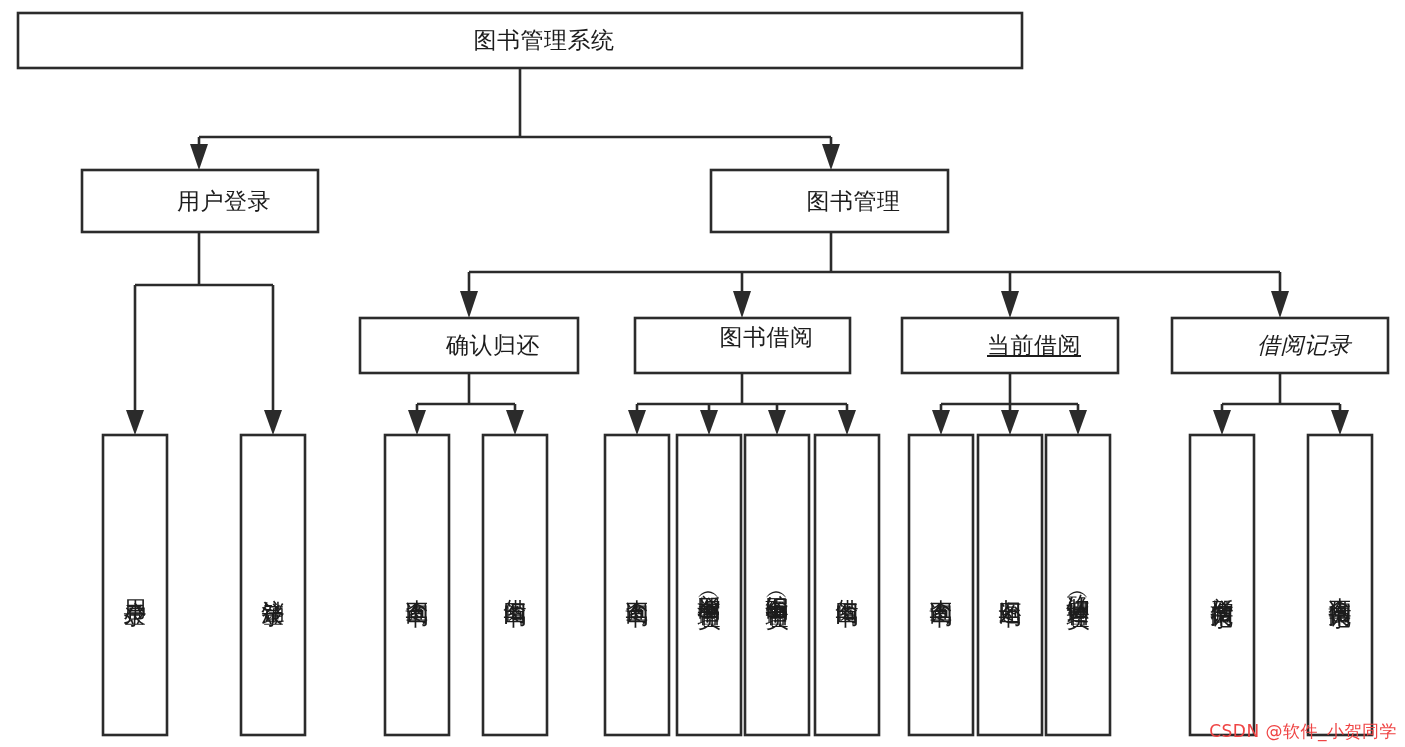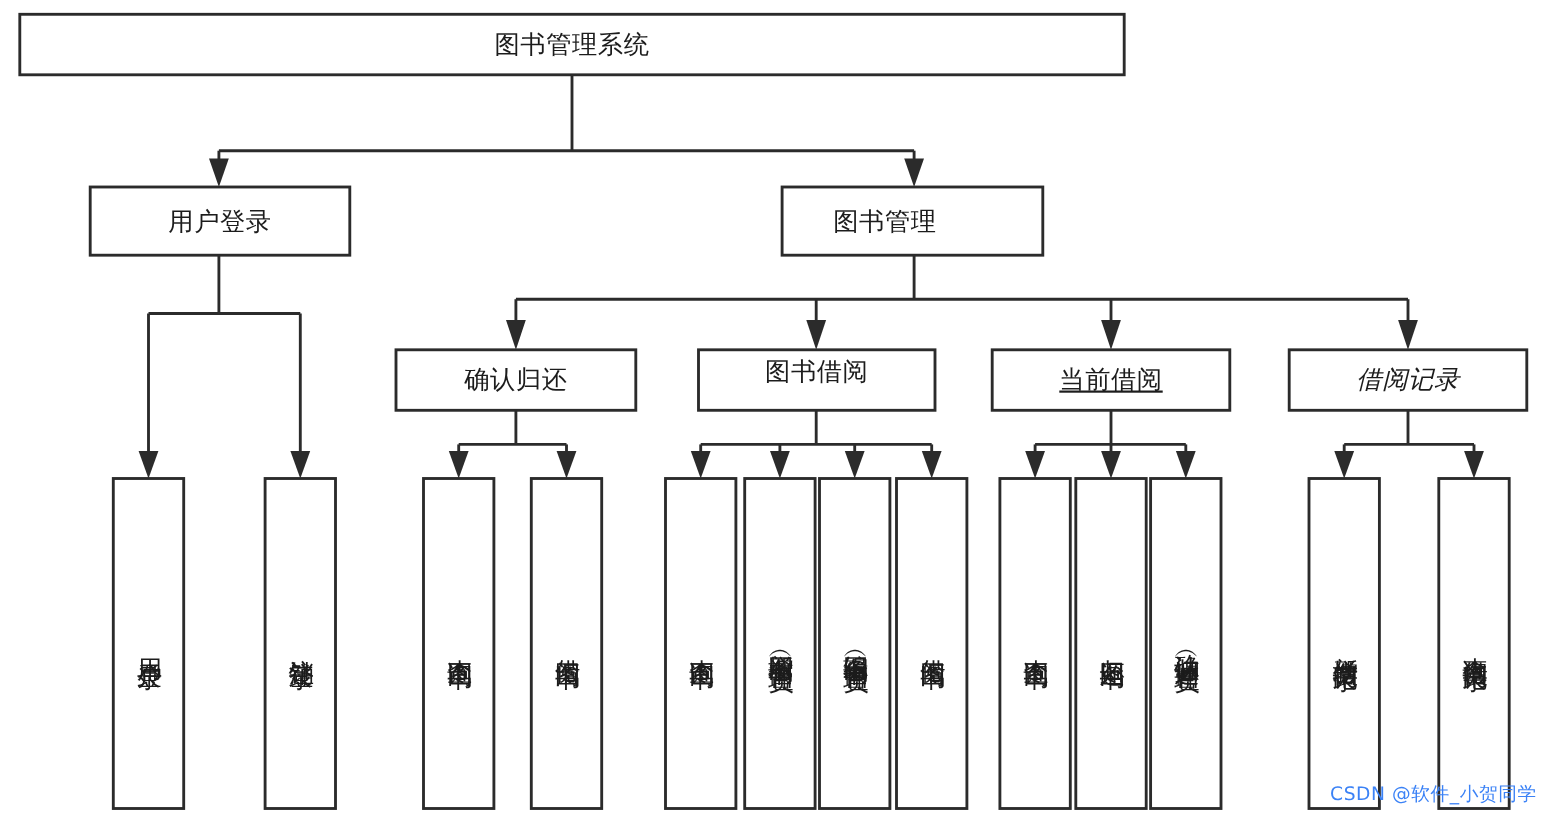--- a/index.html
+++ b/index.html
@@ -45,39 +45,40 @@
   .node-label-h {
     position: absolute;
     display: flex;
     align-items: center;
     justify-content: center;
     color: #1c1c1c;
     font-size: 23px;
     letter-spacing: 0.5px;
     white-space: nowrap;
     pointer-events: none;
+    margin-left: 24px;
   }
   .node-label-v {
     position: absolute;
     display: flex;
     align-items: center;
     justify-content: center;
     color: #1c1c1c;
     font-size: 23px;
     writing-mode: vertical-rl;
     text-orientation: upright;
     letter-spacing: 2px;
     line-height: 1;
     pointer-events: none;
   }
   .watermark {
     position: absolute;
     right: 8px;
-    bottom: 14px;
-    color: #3b82f6;
+    bottom: 4px;
+    color: #ef4444;
     font-size: 17px;
     letter-spacing: 0.5px;
     white-space: nowrap;
     pointer-events: none;
   }
 </style>
 </head>
 <body>
 
 <div id="diagram-root">
@@ -182,21 +183,21 @@
     <rect class="node-box" x="978" y="435" width="64" height="300"></rect>
     <rect class="node-box" x="1046" y="435" width="64" height="300"></rect>
 
     <rect class="node-box" x="1190" y="435" width="64" height="300"></rect>
     <rect class="node-box" x="1308" y="435" width="64" height="300"></rect>
   </svg>
 
   <div class="node-label-h" style="left:18px; top:13px; width:1004px; height:55px;">图书管理系统</div>
 
   <div class="node-label-h" style="left:82px; top:170px; width:236px; height:62px;">用户登录</div>
-  <div class="node-label-h" style="left:686px; top:170px; width:237px; height:62px;">图书管理</div>
+  <div class="node-label-h" style="left:711px; top:170px; width:237px; height:62px;">图书管理</div>
 
   <div class="node-label-h" style="left:360px; top:318px; width:218px; height:55px;">确认归还</div>
   <div class="node-label-h" style="left:635px; top:318px; width:215px; height:38px;border-radius:19px;">图书借阅</div>
   <div class="node-label-h" style="left:902px; top:318px; width:216px; height:55px;text-decoration:underline;">当前借阅</div>
   <div class="node-label-h" style="left:1172px; top:318px; width:216px; height:55px;font-style:italic;">借阅记录</div>
 
   <div class="node-label-v" style="left:103px; top:435px; width:64px; height:300px;">用户登录</div>
   <div class="node-label-v" style="left:241px; top:435px; width:64px; height:300px;">注销登录</div>
 
   <div class="node-label-v" style="left:385px; top:435px; width:64px; height:300px;">查询图书</div>

